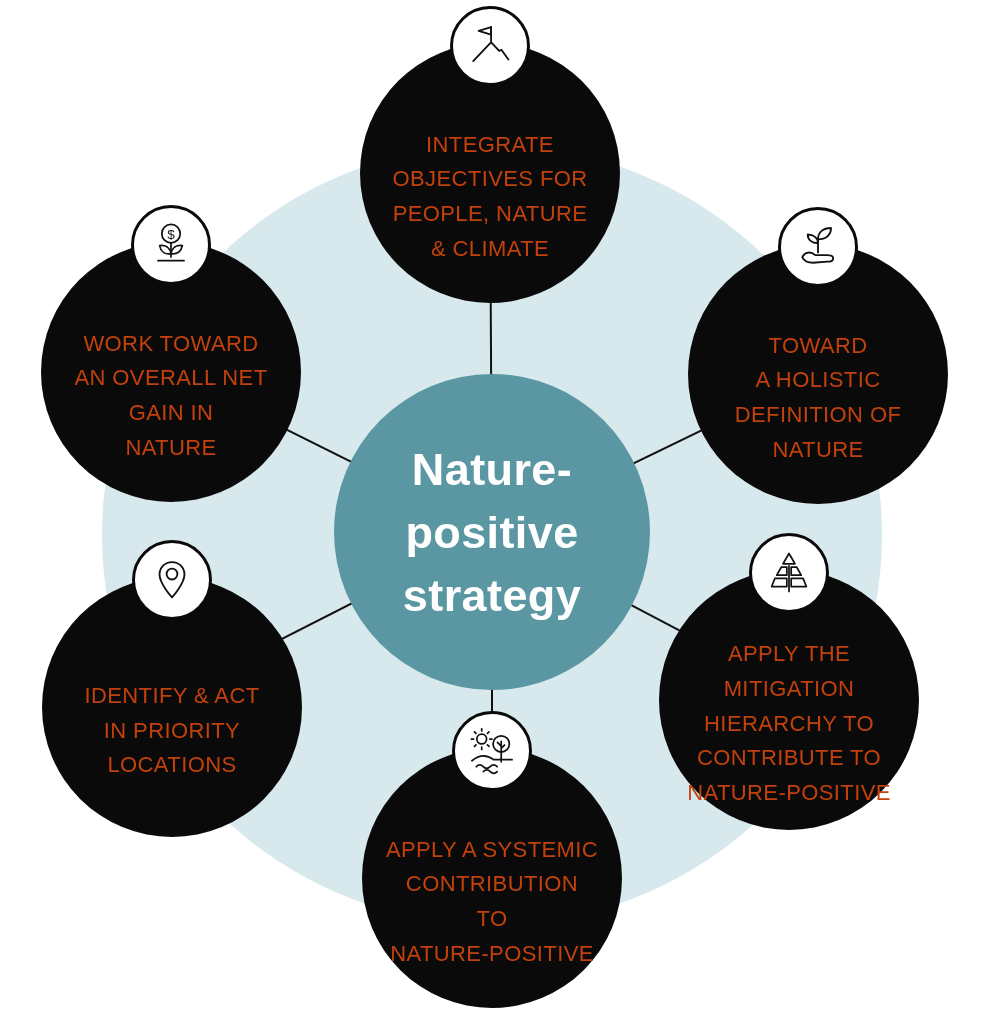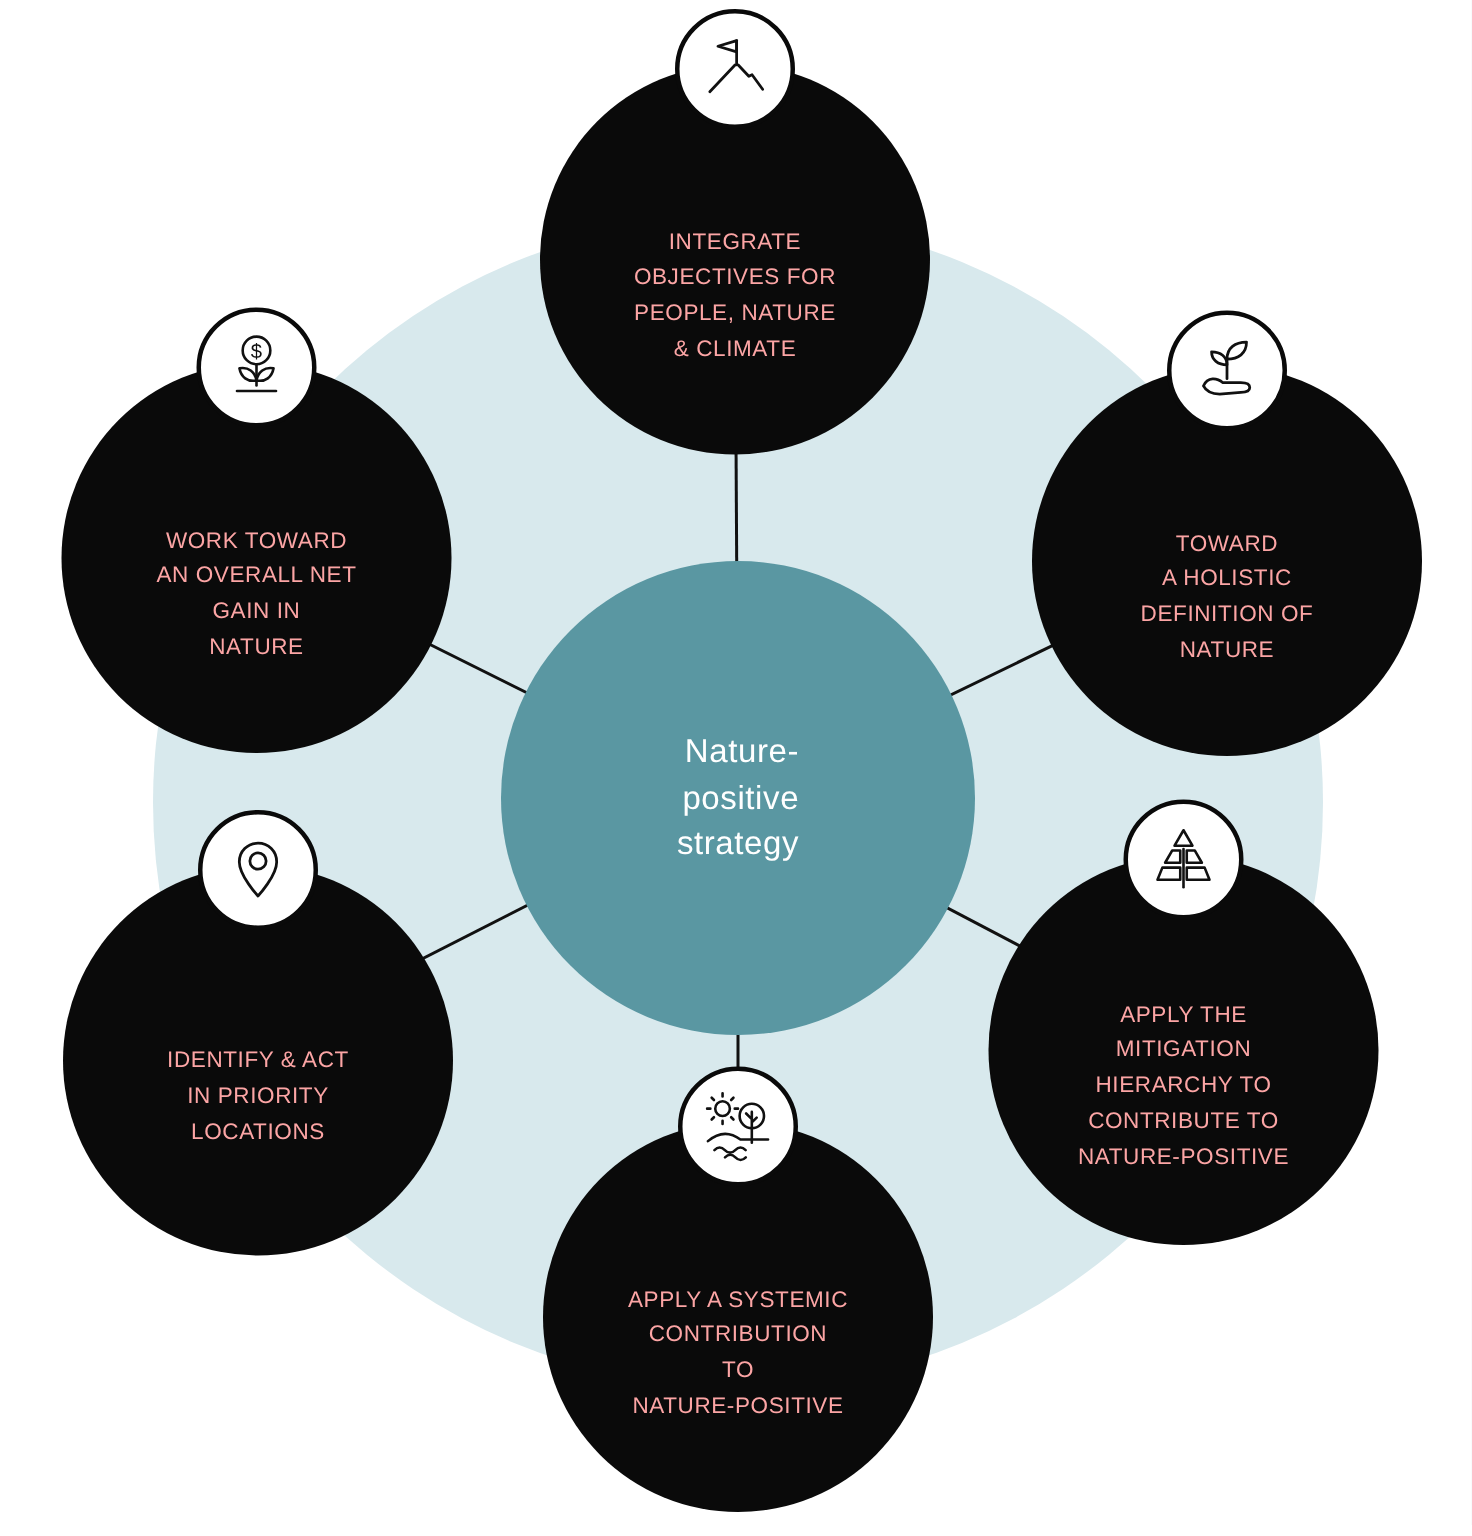--- a/index.html
+++ b/index.html
@@ -11,30 +11,30 @@
     position:absolute;left:102px;top:145px;width:780px;height:780px;
     border-radius:50%;background:#D8E9ED;z-index:1;
   }
   .connectors{position:absolute;left:0;top:0;z-index:2;}
   .hub{
     position:absolute;left:334px;top:374px;width:316px;height:316px;
     border-radius:50%;background:#5A97A2;z-index:3;
     display:flex;align-items:center;justify-content:center;
   }
   .hub-label{
-    color:#ffffff;font-size:22px;line-height:1.4;letter-spacing:0.4px;
-    text-align:right;white-space:pre-line;font-weight:400;
+    color:#ffffff;font-size:45px;line-height:1.4;letter-spacing:0.4px;
+    text-align:center;white-space:pre-line;font-weight:700;
   }
   .node{
     position:absolute;width:260px;height:260px;border-radius:50%;
     background:#0A0A0A;z-index:4;
     display:flex;align-items:center;justify-content:center;
   }
   .node-label{
-    color:#fca5a5;font-size:15px;line-height:1.58;letter-spacing:0.4px;
+    color:#c2410c;font-size:22px;line-height:1.58;letter-spacing:0.4px;
     text-align:center;white-space:pre-line;padding:0 8px;margin-top:48px;
   }
   .icon-badge{
     position:absolute;left:50%;top:-37px;transform:translateX(-50%);
     width:74px;height:74px;border-radius:50%;background:#ffffff;
     border:3px solid #0A0A0A;display:flex;align-items:center;justify-content:center;
     z-index:5;
   }
   .icon-badge svg{display:block;}
   

